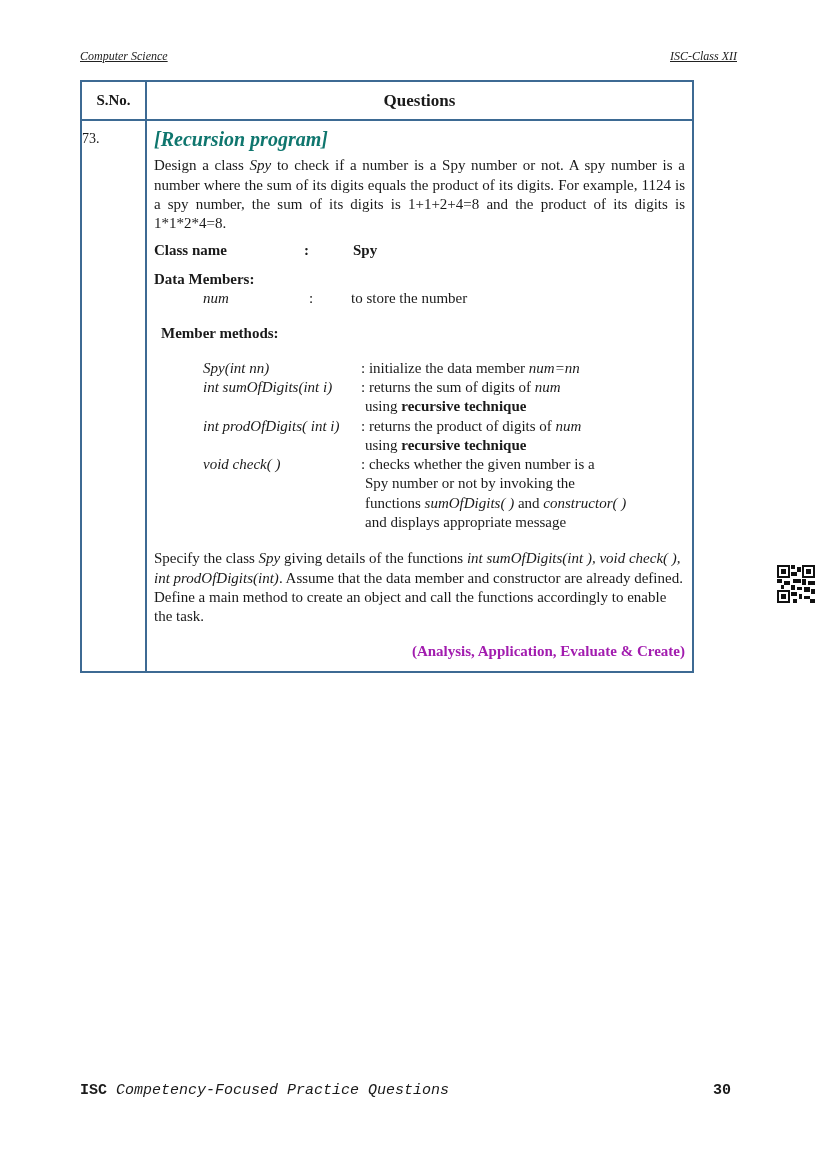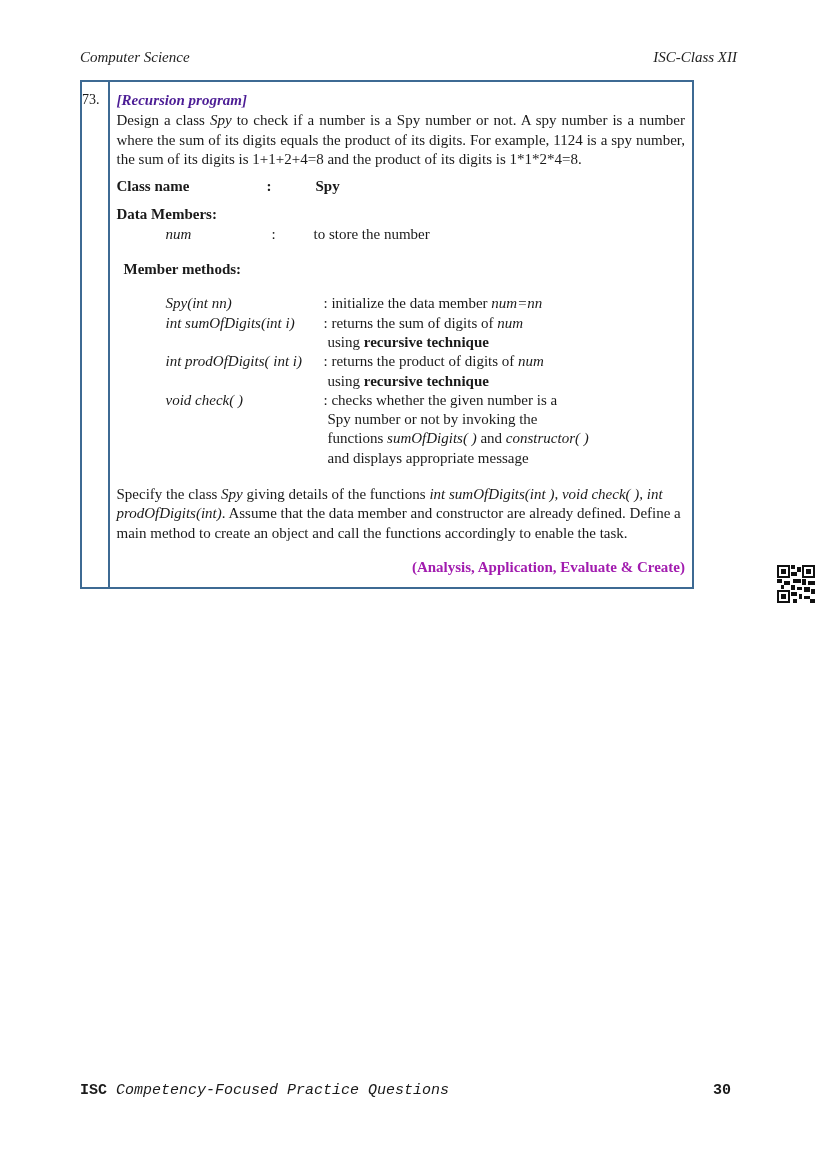--- a/index.html
+++ b/index.html
@@ -1,34 +1,34 @@
 <!DOCTYPE html>
 <html><head>
   <meta charset="utf-8">
   <style>
     html, body { margin: 0; padding: 0; }
     body {
       width: 827px; height: 1169px; background: #ffffff; position: relative;
       font-family: "DejaVu Serif", "Liberation Serif", serif; color: #1a1a1a; overflow: hidden;
     }
-    .running-head { position: absolute; top: 49px; font-family: "Liberation Serif", serif; font-style: italic; font-size: 15px; color: #222; }
+    .running-head { position: absolute; top: 49px; font-family: "Liberation Serif", serif; font-style: italic; font-size: 12px; color: #222; text-decoration: underline; }
     .rh-left { left: 80px; }
     .rh-right { right: 90px; }
 
     table.qtable {
       position: absolute; left: 80px; top: 80px; width: 614px;
       border-collapse: collapse; border: 2px solid #3d6a93;
     }
     .qtable td, .qtable th { border: 2px solid #3d6a93; vertical-align: top; }
     .qtable th { height: 35px; font-family: "Liberation Serif", serif; font-weight: bold; font-size: 17px; text-align: center; vertical-align: middle; }
     .qtable th.sno-h { width: 61px; font-size: 15px; }
     .qtable td.sno { text-align: left; padding: 10px 8px 0 0; font-family: "Liberation Serif", serif; font-size: 14px; }
     .qtable td.q { padding: 9px 7px 10px 7px; font-family: "Liberation Serif", serif; font-size: 15px; line-height: 19.3px; }
 
-    .topic { color: #4c1d95; font-style: italic; font-weight: bold; font-size: 15px; margin-bottom: 1px; }
+    .topic { color: #0f766e; font-style: italic; font-weight: bold; font-size: 20px; margin-bottom: 7px; }
     .intro { text-align: justify; margin: 0 0 8px 0; }
     .row { display: flex; }
     .b { font-weight: bold; }
     .i { font-style: italic; }
     .cls { margin-top: 6px; }
     .cls .k { width: 150px; } .cls .c { width: 49px; }
     .dm-title { margin-top: 9px; }
     .dm-row { padding-left: 49px; }
     .dm-row .k { width: 106px; } .dm-row .c { width: 42px; }
     .mm-title { margin-top: 16px; padding-left: 7px; }
@@ -45,20 +45,24 @@
     .footer .pg { font-weight: bold; }
   </style>
 </head>
 <body>
 
 <div class="running-head rh-left">Computer Science</div>
 <div class="running-head rh-right">ISC-Class XII</div>
 
 <table class="qtable">
   <tbody>
+      <tr>
+    <th class="sno-h">S.No.</th>
+    <th>Questions</th>
+  </tr>
   <tr>
     <td class="sno">73.</td>
     <td class="q">
       <div class="topic">[Recursion program]</div>
       <p class="intro"><span>Design a class </span><span class="i">Spy</span><span> to check if a number is a Spy number or not.  A spy number is a number where the sum of its digits equals the product of its digits. For example, 1124 is a spy number, the sum of its digits is 1+1+2+4=8 and the product of its digits is 1*1*2*4=8.</span></p>
 
       <div class="row cls b">
         <span class="k">Class name</span>
         <span class="c">:</span>
         <span>Spy</span>

